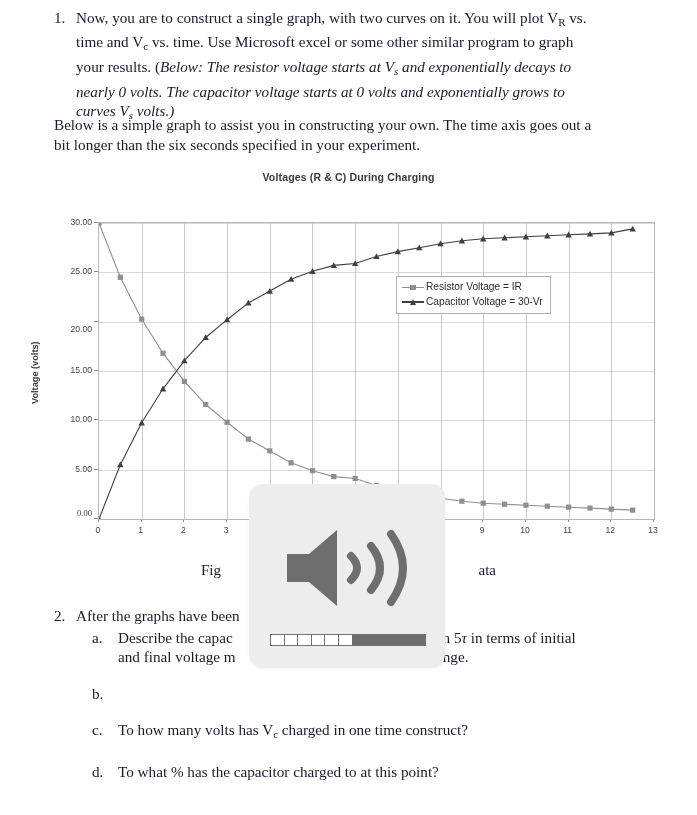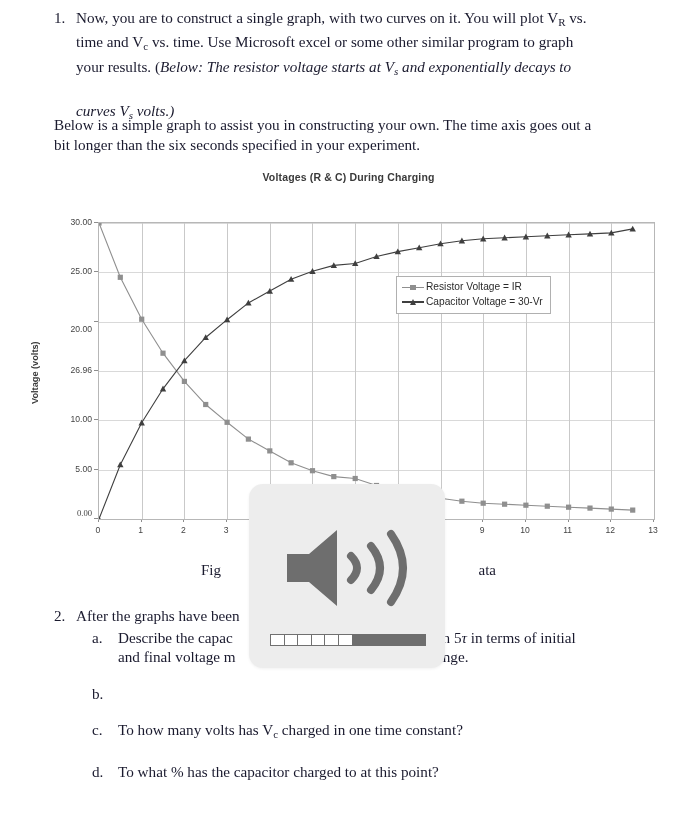--- a/index.html
+++ b/index.html
@@ -82,42 +82,42 @@
 
 <div class="page">
 
   <div class="qlist">
     <div class="qitem">
       <div class="qnum">1.</div>
       <div class="qbody">
         <span>Now, you are to construct a single graph, with two curves on it. You will plot V</span><span class="sub">R</span><span> vs.</span><br>
         <span>time and V</span><span class="sub">c</span><span> vs. time. Use Microsoft excel or some other similar program to graph</span><br>
         <span>your results. (</span><em class="it">Below:</em><em class="it"> The resistor voltage starts at V</em><em class="it sub2">s</em><em class="it"> and exponentially decays to</em><br>
-        <br>
+        <em class="it">nearly 0 volts. The capacitor voltage starts at 0 volts and exponentially grows to</em><br>
         <em class="it">curves V</em><em class="it sub2">s</em><em class="it"> volts.)</em>
       </div>
     </div>
   </div>
 
   <div class="para2">
     <span>Below is a simple graph to assist you in constructing your own. The time axis goes out a</span><br>
     <span>bit longer than the six seconds specified in your experiment.</span>
   </div>
 
   <div class="chart-wrap">
     <div class="chart-title">Voltages (R &amp; C) During Charging</div>
     <div class="axis-title" id="ytitle" style="left: 30px; top: 239px;">Voltage (volts)</div>
     <div id="yticks">
         <div class="ylab ytickbox" style="top: 348px; font-family: Liberation Serif, serif;">0.00</div>
         <div class="ytickmark" style="left: 94px; top: 353px;"></div>
         <div class="ylab ytickbox" style="top: 303.667px;">5.00</div>
         <div class="ytickmark" style="left: 94px; top: 303.667px;"></div>
         <div class="ylab ytickbox" style="top: 254.333px;">10.00</div>
         <div class="ytickmark" style="left: 94px; top: 254.333px;"></div>
-        <div class="ylab ytickbox" style="top: 205px;">26.96</div>
+        <div class="ylab ytickbox" style="top: 205px;">15.00</div>
         <div class="ytickmark" style="left: 94px; top: 205px;"></div>
         <div class="ylab ytickbox" style="top: 155.667px; margin-top: 8px;">20.00</div>
         <div class="ytickmark" style="left: 94px; top: 155.667px;"></div>
         <div class="ylab ytickbox" style="top: 106.333px;">25.00</div>
         <div class="ytickmark" style="left: 94px; top: 106.333px;"></div>
         <div class="ylab ytickbox" style="top: 57px;">30.00</div>
         <div class="ytickmark" style="left: 94px; top: 57px;"></div>
       </div>
     <div id="xticks">
         <div class="xlab" style="left: 98px; top: 360px;">0</div>
@@ -263,21 +263,21 @@
           <span>Describe the capac</span><span style="display:inline-block;width:182px;"></span><span>rough 5</span><em class="it">τ</em><span> in terms of initial</span><br>
           <span>and final voltage m</span><span style="display:inline-block;width:186px;"></span><span>change.</span>
         </div>
       </div>
       <div class="sitem" style="margin-top:17px;">
         <div class="slet">b.</div>
       </div>
       <div class="sitem" style="margin-top:17px;">
         <div class="slet">c.</div>
         <div>
-          <span>To how many volts has V</span><span class="sub">c</span><span> charged in one time constant?</span>
+          <span>To how many volts has V</span><span class="sub">c</span><span> charged in one time construct?</span>
         </div>
       </div>
       <div class="sitem" style="margin-top:17px;">
         <div class="slet">d.</div>
         <div>To what % has the capacitor charged to at this point?</div>
       </div>
     </div>
   </div>
 
   <div class="osd">

